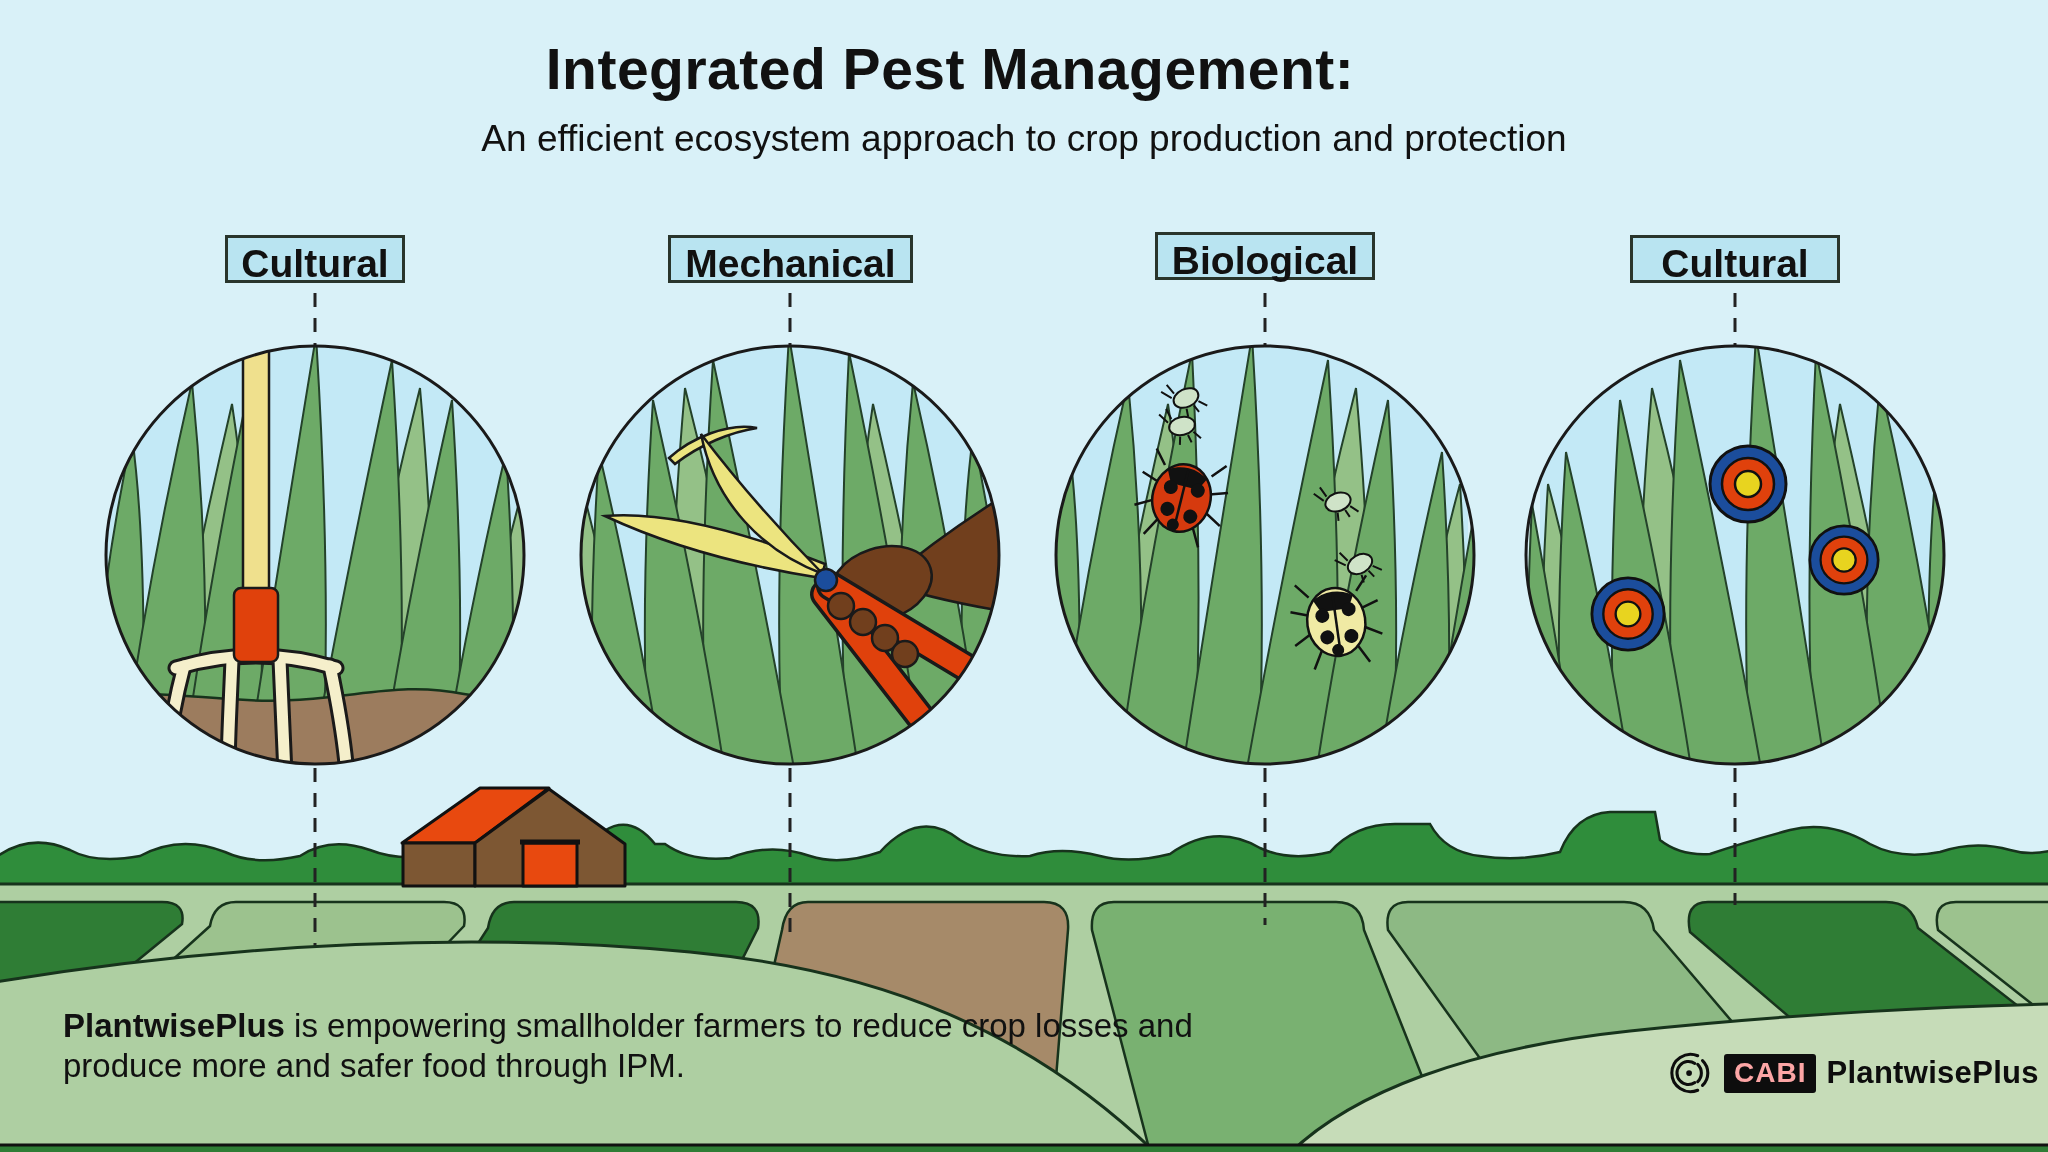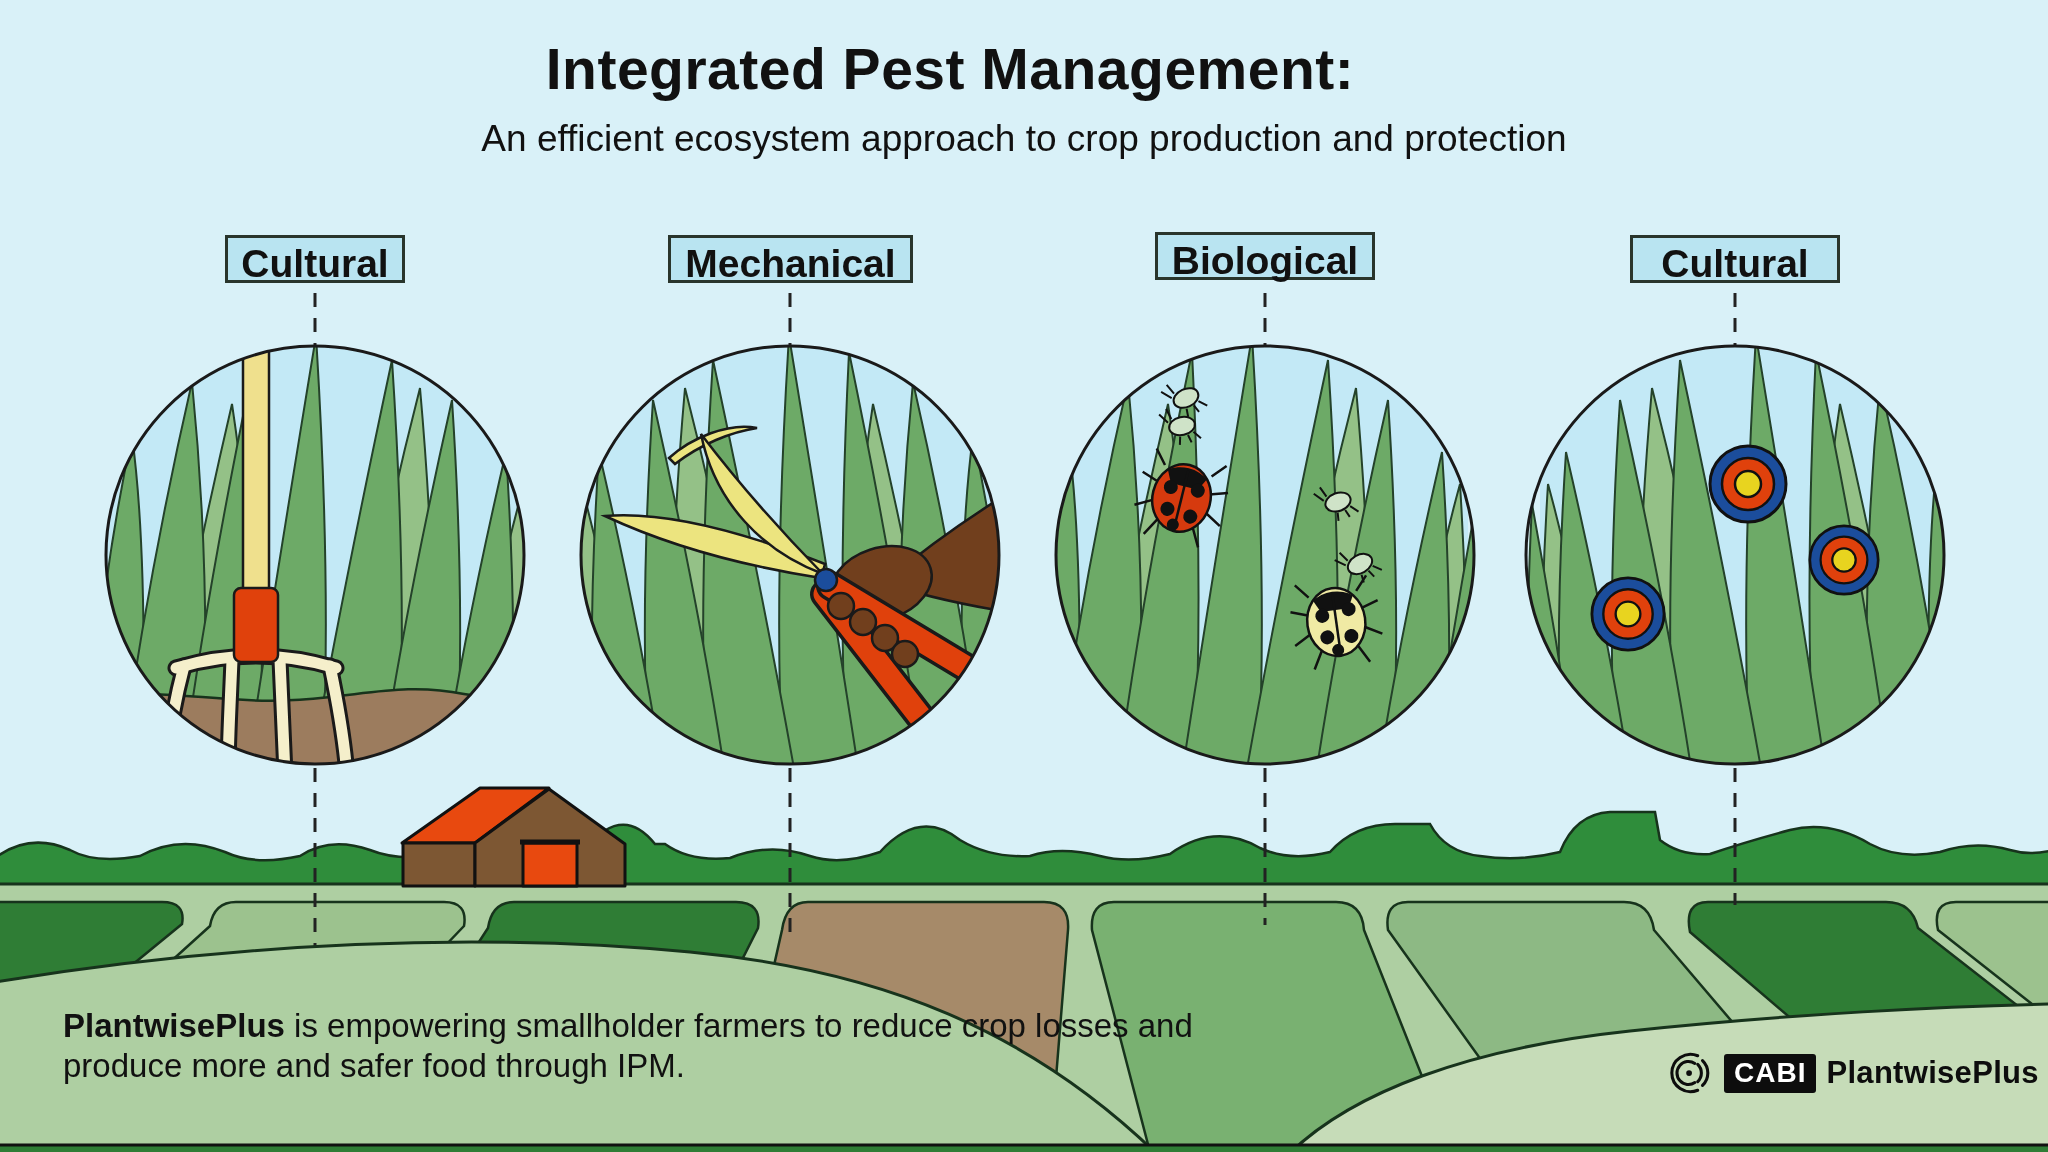--- a/index.html
+++ b/index.html
@@ -29,21 +29,21 @@
   #label-chemical{left:1630px;top:235px;width:210px;}
   .footer-text{
     left:63px;top:1006px;width:1140px;
     font-size:33px;line-height:1.2;
   }
   .footer-text b{font-weight:bold;}
   .logo{
     left:1668px;top:1048px;height:50px;display:flex;align-items:center;gap:10px;
   }
   .cabi-box{
-    background:#0d0d0d;color:#ffffff;border-radius:3px;
+    background:#0d0d0d;color:#fca5a5;border-radius:3px;
     font-size:28px;font-weight:bold;letter-spacing:1px;
     padding:5px 10px 6px 10px;line-height:1;
   }
   .logo-name{font-size:31px;font-weight:bold;color:#0d0d0d;letter-spacing:.3px;}
 </style>
 </head>
 <body>
 
 <svg id="scene" width="2048" height="1152" viewBox="0 0 2048 1152">
   <defs>

